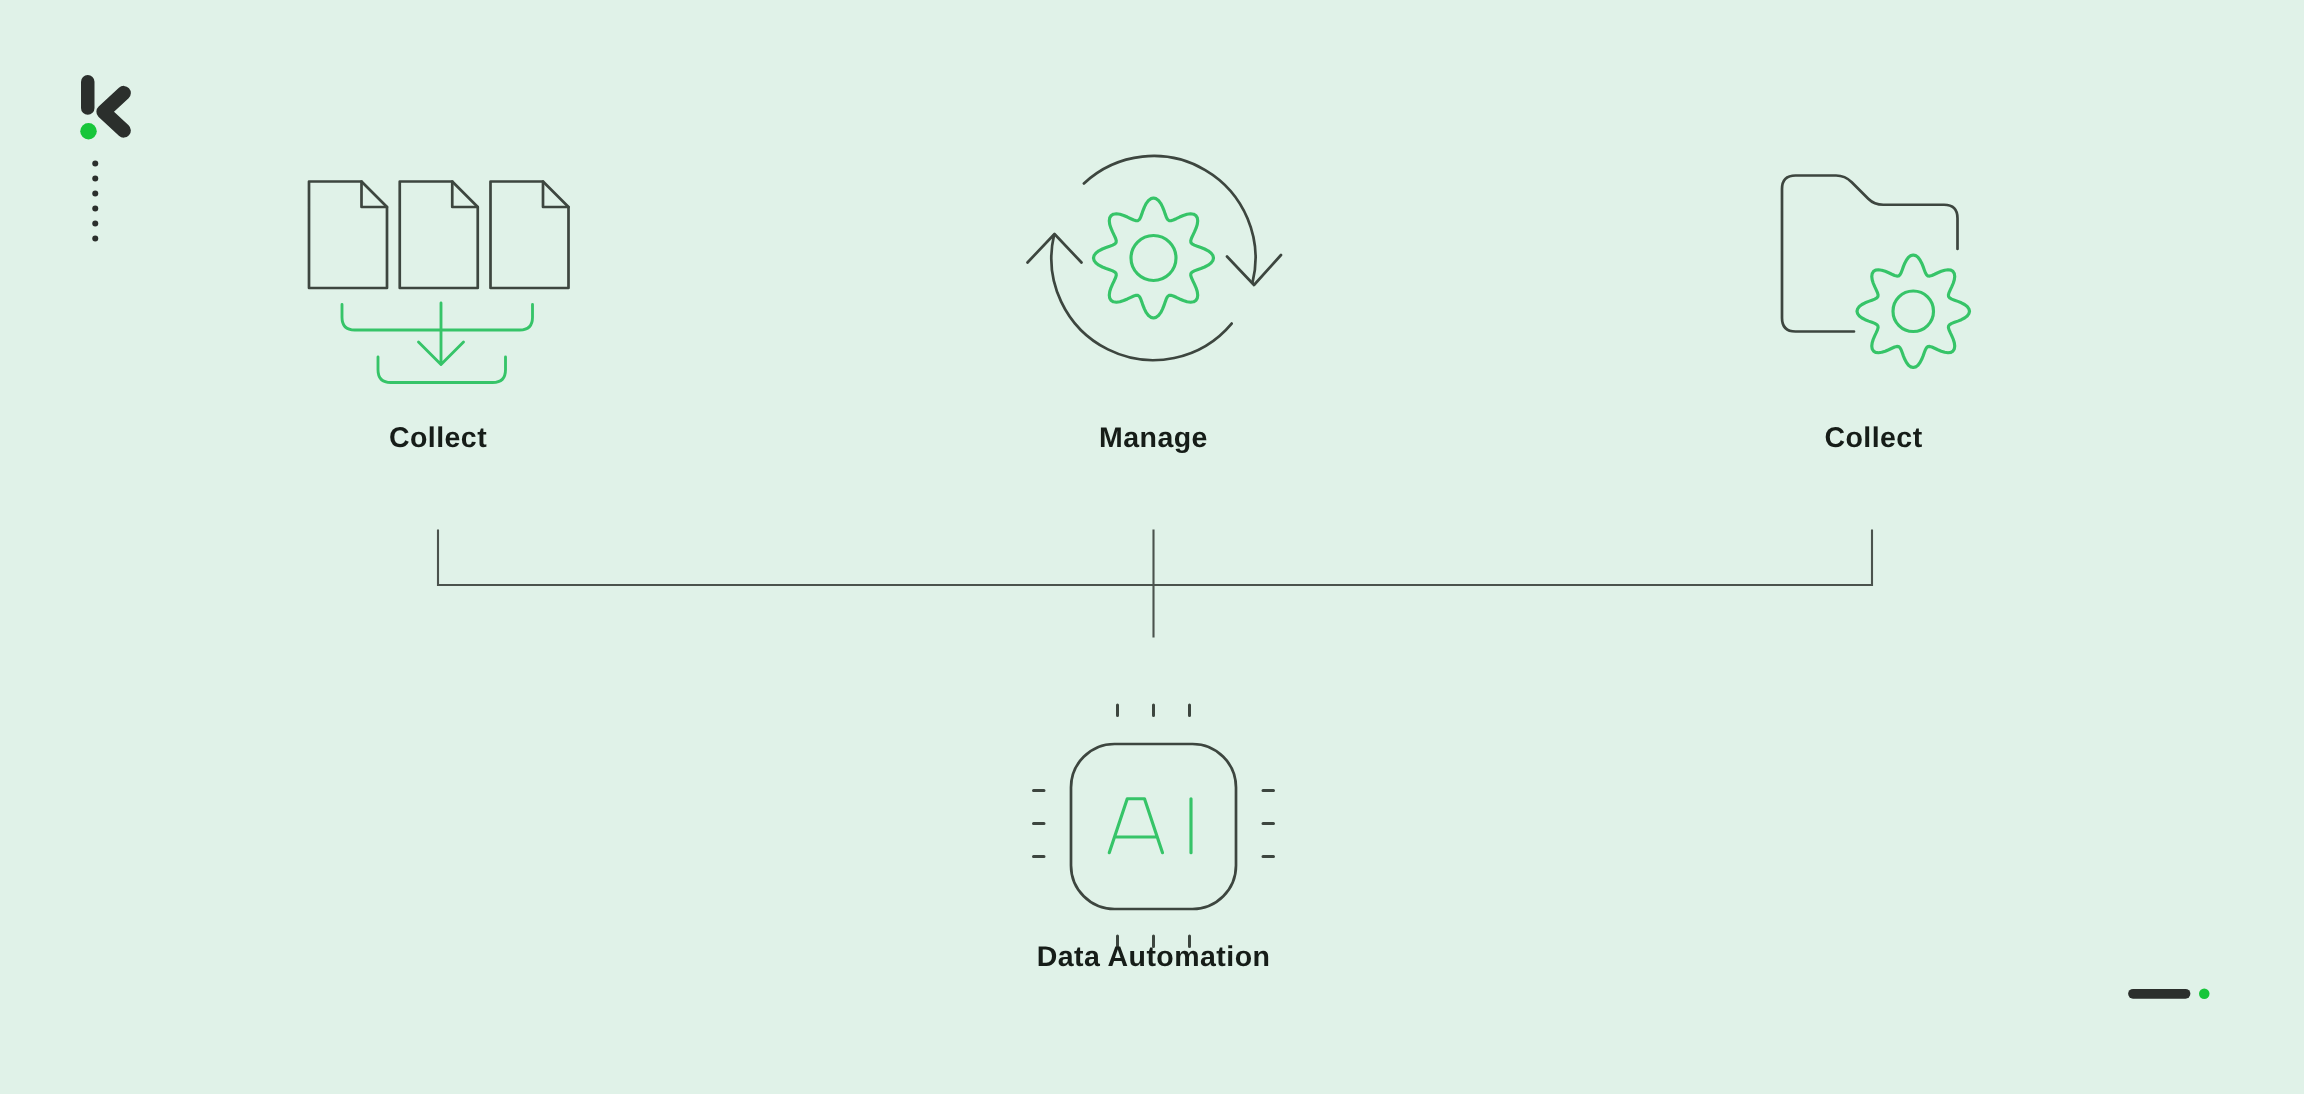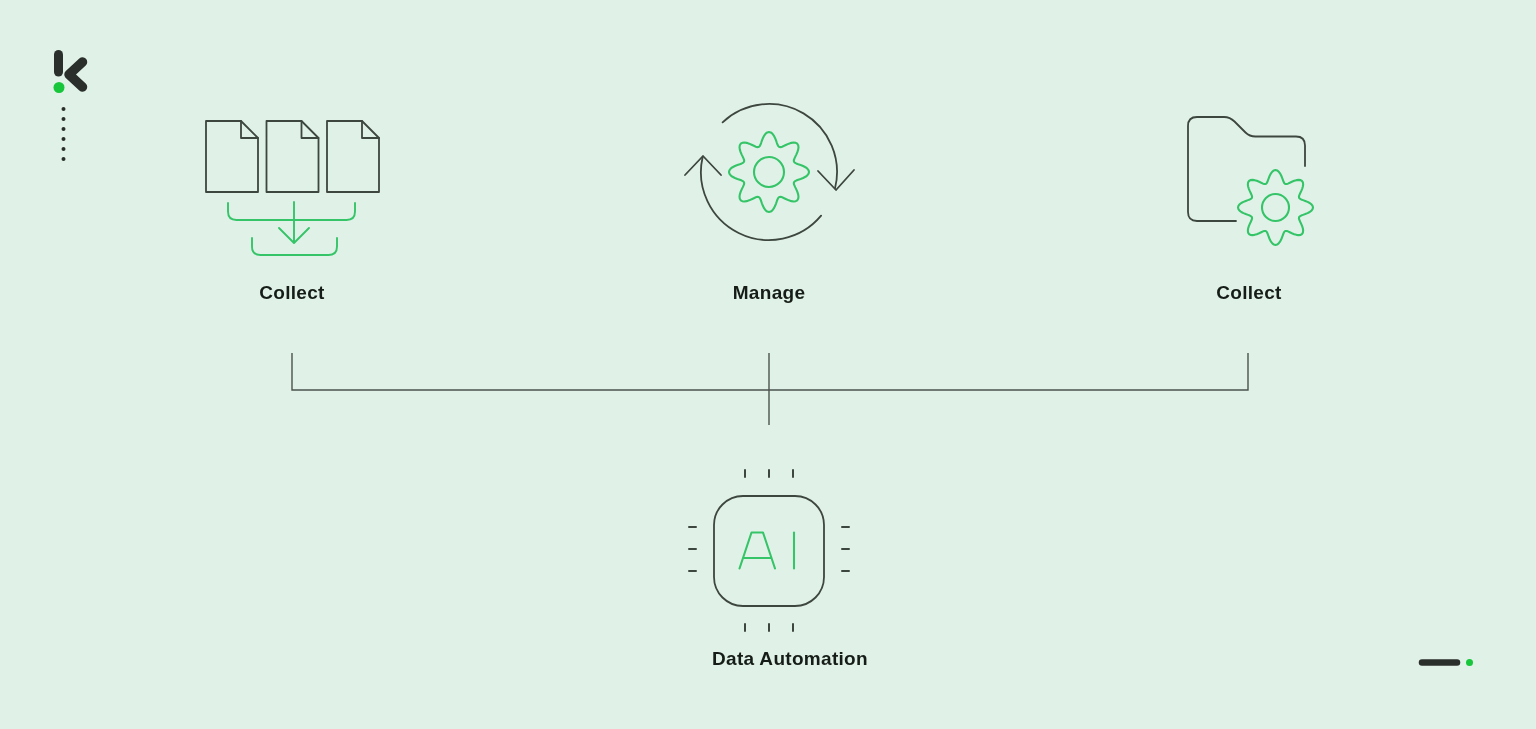--- a/index.html
+++ b/index.html
@@ -98,14 +98,14 @@
 
     <g>
       <line class="logo-stroke" stroke-width="6.5" x1="1422" y1="662.5" x2="1457" y2="662.5"></line>
       <circle class="f-green" cx="1469.5" cy="662.5" r="3.5"></circle>
     </g>
   </svg>
 
   <div class="stage-label" style="left:292px;top:282px;">Collect</div>
   <div class="stage-label" style="left:769px;top:282px;">Manage</div>
   <div class="stage-label" style="left:1249px;top:282px;">Collect</div>
-  <div class="stage-label" style="left:769px;top:648px;margin-left:21px;">Data Automation</div>
+  <div class="stage-label" style="left:769px;top:628px;">Data Automation</div>
 </div>
 
 </body></html>

